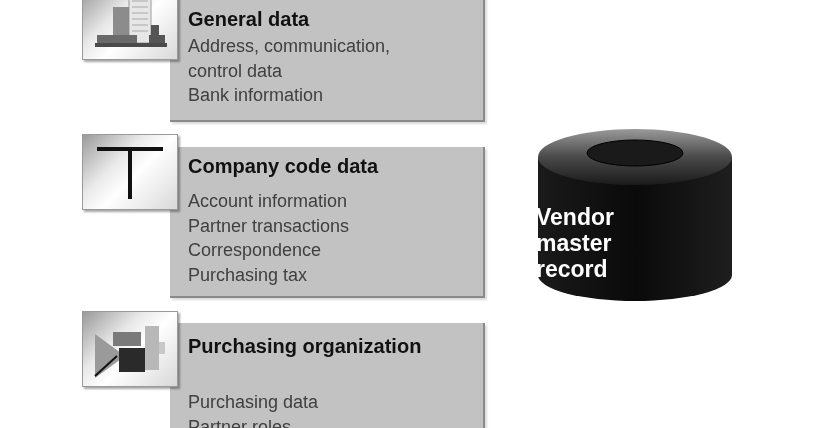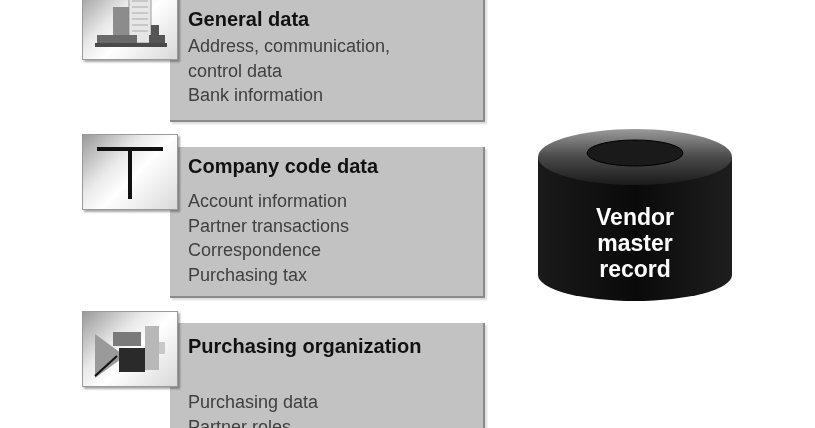--- a/index.html
+++ b/index.html
@@ -8,21 +8,21 @@
   .box { position:absolute; left:170px; width:313px; background:#c2c2c2;
          border-right:2px solid #8a8a8a; border-bottom:2px solid #8a8a8a;
          box-shadow:2px 2px 2px rgba(0,0,0,0.15); }
   .box .title { position:absolute; left:18px; font-weight:bold; font-size:20px; line-height:26px; color:#111; }
   .box .lines { position:absolute; left:18px; font-size:18px; line-height:24.5px; color:#404040; }
   .icon { position:absolute; left:82px; width:94px; height:70px;
           background:linear-gradient(135deg,#9a9a9a 0%,#e8e8e8 35%,#ffffff 55%,#d8d8d8 100%);
           border:1px solid #9a9a9a; box-shadow:2px 2px 2px rgba(0,0,0,0.35); overflow:hidden; }
   .icon svg { position:absolute; left:0; top:0; }
   .cyl { position:absolute; left:536px; top:127px; width:198px; height:176px; }
-  .cyl-text { position:absolute; left:536px; top:204px; width:198px; text-align:center;
+  .cyl-text { position:absolute; left:536px; top:204px; width:198px; text-align:left;
               color:#ffffff; font-weight:bold; font-size:23px; line-height:26px; }
   .cyl-text div { display:block; }
 </style>
 </head>
 <body>
 
 <div class="box" style="top:-4px;height:124px;">
   <div class="title" style="top:10px;">General data</div>
   <div class="lines" style="top:38px;">
     <div>Address, communication,</div>

